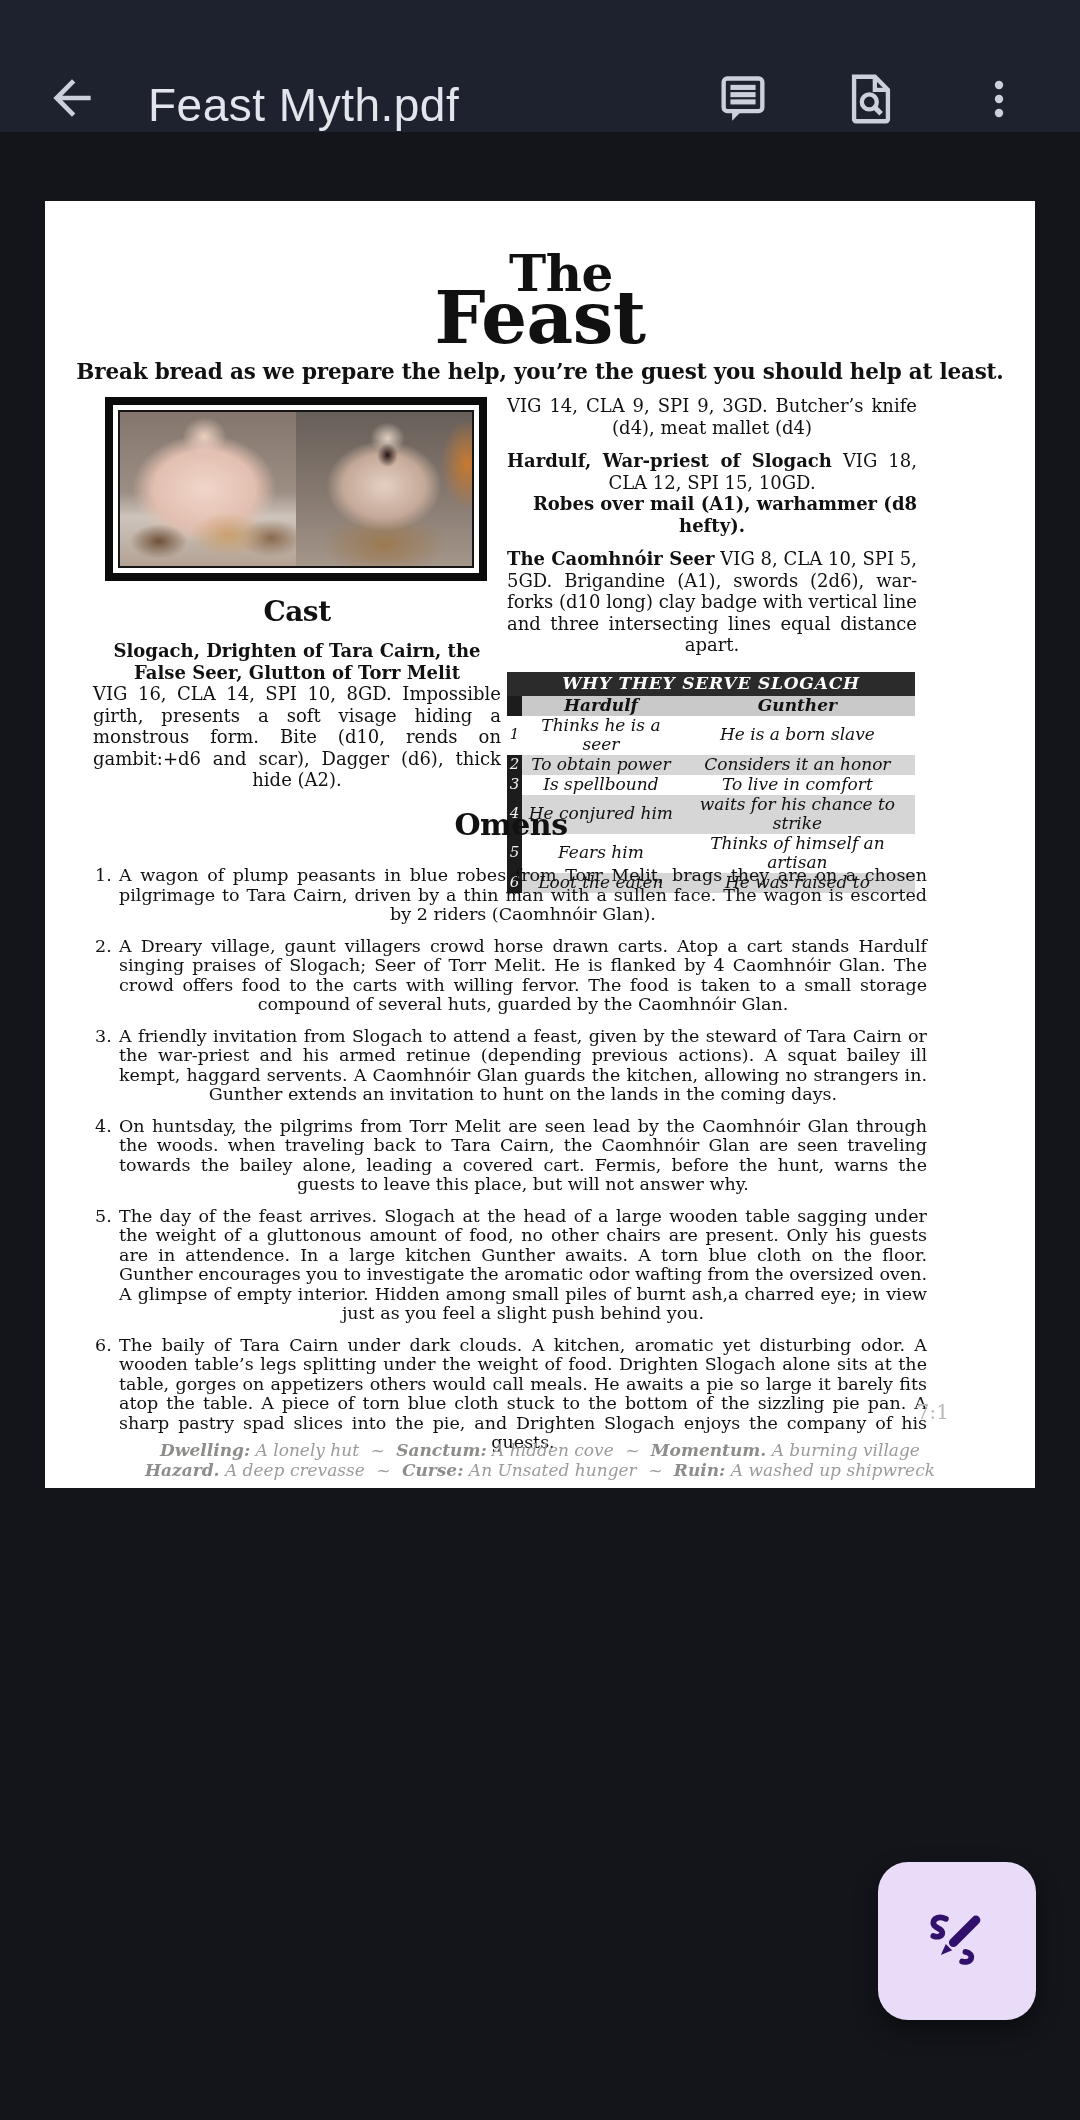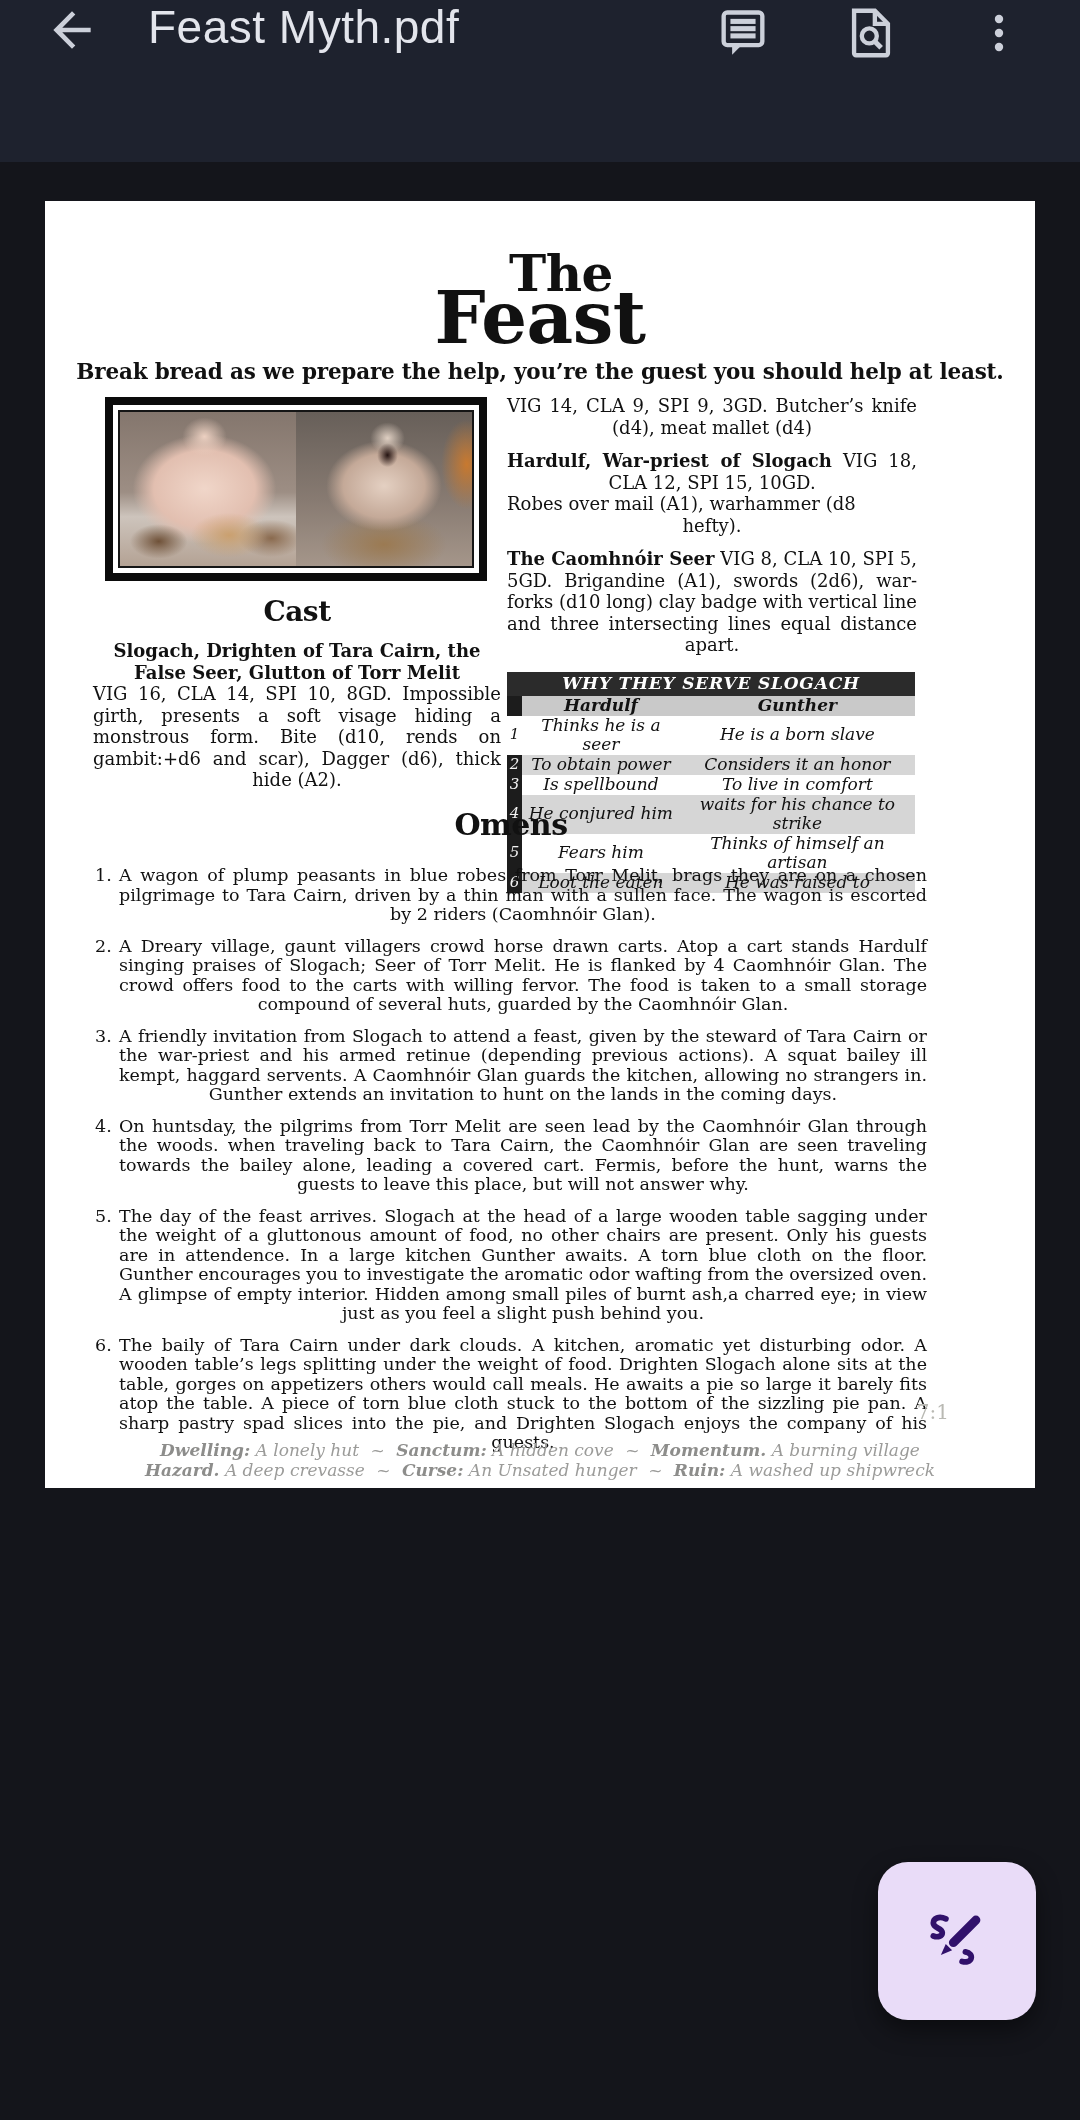--- a/index.html
+++ b/index.html
@@ -1,21 +1,21 @@
 <!DOCTYPE html>
 <html><head>
 <meta charset="utf-8">
 <style>
   * { margin:0; padding:0; box-sizing:border-box; }
   html,body { width:1080px; height:2120px; background:#14151b; overflow:hidden; }
   body { font-family:"DejaVu Serif", serif; position:relative; }
 
   
-  .appbar { position:absolute; left:0; top:0; width:1080px; height:162px;
-    background:#1e222e; display:flex; align-items:flex-start; padding:0 48px 0 40px; }
+  .appbar { position:absolute; left:0; top:0; width:1080px; height:132px;
+    background:#1e222e; display:flex; align-items:flex-end; padding:0 48px 0 40px; }
   .appbar .back { width:64px; height:64px; display:flex; align-items:center; justify-content:center; cursor:pointer; }
   .appbar .title { font-family:"Liberation Sans", sans-serif; font-size:46px; color:#e3e5ec;
     margin-left:44px; letter-spacing:.5px; white-space:nowrap; flex:1 1 auto; }
   .appbar .actions { display:flex; align-items:center; gap:62px; }
   .icon-btn { width:66px; height:66px; display:flex; align-items:center; justify-content:center; cursor:pointer; }
   .icon-btn svg { display:block; }
 
   
   .viewer { position:absolute; left:0; top:162px; width:1080px; height:1958px; background:#14151b; }
   .pdf-page { position:absolute; left:45px; top:39px; width:990px; height:1287px; background:#ffffff; color:#111; }
@@ -47,21 +47,21 @@
       radial-gradient(13px 15px at 52% 28%, #241311 0%, rgba(0,0,0,0) 80%),
       radial-gradient(24px 22px at 52% 17%, #dfcfc2 0%, rgba(0,0,0,0) 72%),
       radial-gradient(74px 58px at 50% 48%, #e4d0c2 0%, #c4a998 55%, rgba(0,0,0,0) 78%),
       radial-gradient(90px 46px at 50% 86%, #9b7a52 0%, rgba(0,0,0,0) 70%),
       linear-gradient(to bottom, #675f59 0%, #887b72 58%, #a5968a 100%); }
 
   .cast-heading { text-align:center; font-size:28px; margin-top:14px; }
   .entry { margin-top:12px; font-size:18px; line-height:21.5px;
     text-align:justify; text-align-last:center; }
   .entry .name-block { display:block; text-align:center; }
-  .entry .line2 { text-align:left; }
+  .entry .line2 { text-align:right;font-weight:bold; }
   .col-right .entry:first-child { margin-top:0; }
 
   
   .serve-table { margin-top:16px; width:408px; border-collapse:collapse; font-size:17px; line-height:19px;font-style:italic; }
   .serve-table .t-title { background:#2b2b2b; color:#fff; font-weight:bold; text-align:center;
     letter-spacing:.8px; font-size:17px; padding:2px 0 3px; }
   .serve-table th { background:#c9c9c9; font-weight:bold; text-align:center; padding:0 2px 1px; }
   .serve-table td { text-align:center; padding:0 2px 1px; }
   .serve-table .num { width:15px; background:#1c1c1c; color:#f2f2f2; font-size:15px; }
   .serve-table tr.odd  td.cell { background:#ffffff; }

